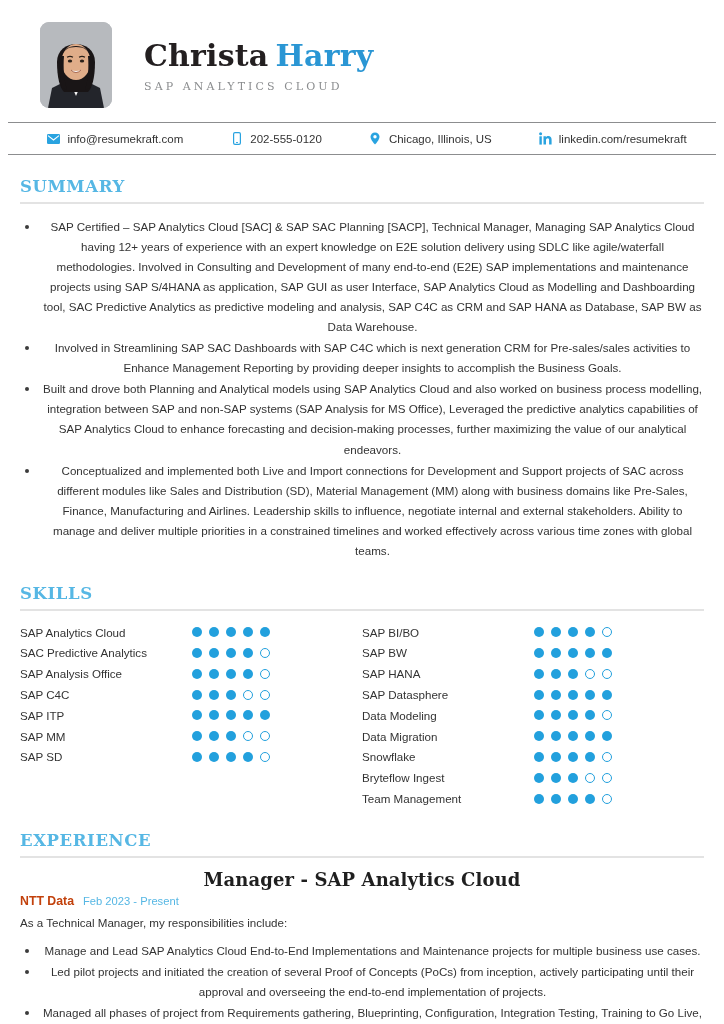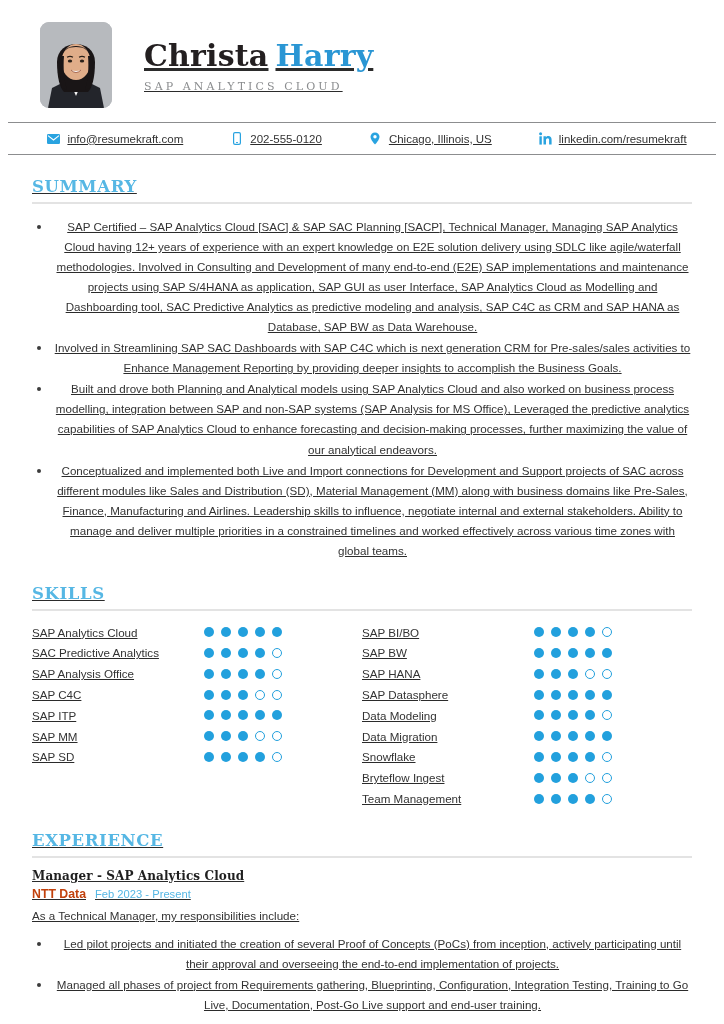--- a/index.html
+++ b/index.html
@@ -15,21 +15,20 @@
     color: #2b2b2b;
     overflow: hidden;
   }
 
   .page {
     position: relative;
     width: 724px;
     height: 760px;
     background: #ffffff;
     padding: 0;
-    text-decoration: underline;
   }
 
   
   .header {
     display: flex;
     align-items: center;
     padding: 22px 40px 14px 40px;
   }
 
   .photo-frame {
@@ -97,21 +96,21 @@
     display: inline-flex;
     align-items: center;
     justify-content: center;
     width: 13px;
     height: 13px;
     flex: 0 0 auto;
   }
   .contact-item .ico svg { display: block; }
 
   
-  .section { padding: 0 32px; }
+  .section { padding: 0 20px; }
 
   .section-title {
     font-family: "DejaVu Serif", "Liberation Serif", serif;
     font-size: 16.5px;
     font-weight: 700;
     color: #56b7e4;
     letter-spacing: 0.6px;
   }
 
   .section-underline {
@@ -181,24 +180,25 @@
     flex: 0 0 auto;
   }
   .dot.on  { background: #22a0dd; }
   .dot.off { background: #ffffff; border: 1.3px solid #22a0dd; }
 
   
   .job { margin-top: 11px; }
 
   .job-title {
     font-family: "DejaVu Serif", "Liberation Serif", serif;
-    font-size: 12px;
+    font-size: 18px;
     font-weight: 700;
     color: #1f1f1f;
     letter-spacing: 0.1px;
+    text-align: center;
   }
 
   .job-meta {
     margin-top: 4px;
     display: flex;
     align-items: baseline;
     gap: 9px;
     white-space: nowrap;
   }
   .company {
@@ -506,19 +506,20 @@
     <div class="section-underline"></div>
 
     <div class="job">
       <div class="job-title">Manager - SAP Analytics Cloud</div>
       <div class="job-meta">
         <span class="company">NTT Data</span>
         <span class="dates">Feb 2023 - Present</span>
       </div>
       <div class="job-intro">As a Technical Manager, my responsibilities include:</div>
       <ul class="bullets job-bullets">
+        <li>Manage and Lead SAP Analytics Cloud End-to-End Implementations and Maintenance projects for multiple business use cases.</li>
         <li>Led pilot projects and initiated the creation of several Proof of Concepts (PoCs) from inception, actively participating until their approval and overseeing the end-to-end implementation of projects.</li>
         <li>Managed all phases of project from Requirements gathering, Blueprinting, Configuration, Integration Testing, Training to Go Live, Documentation, Post-Go Live support and end-user training.</li>
       </ul>
     </div>
   </div>
 
 </div>
 
 </body></html>

